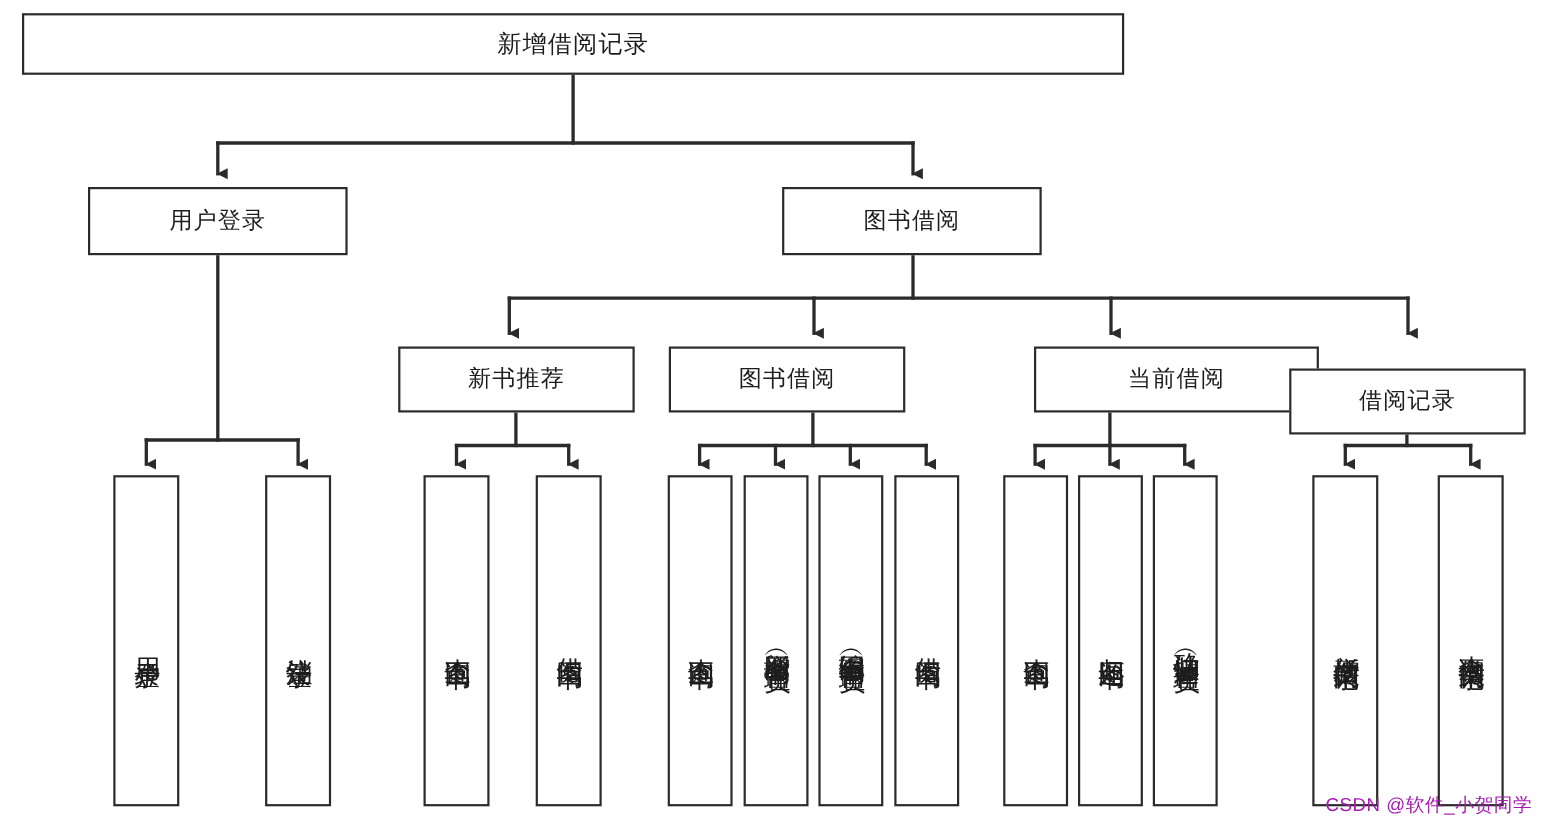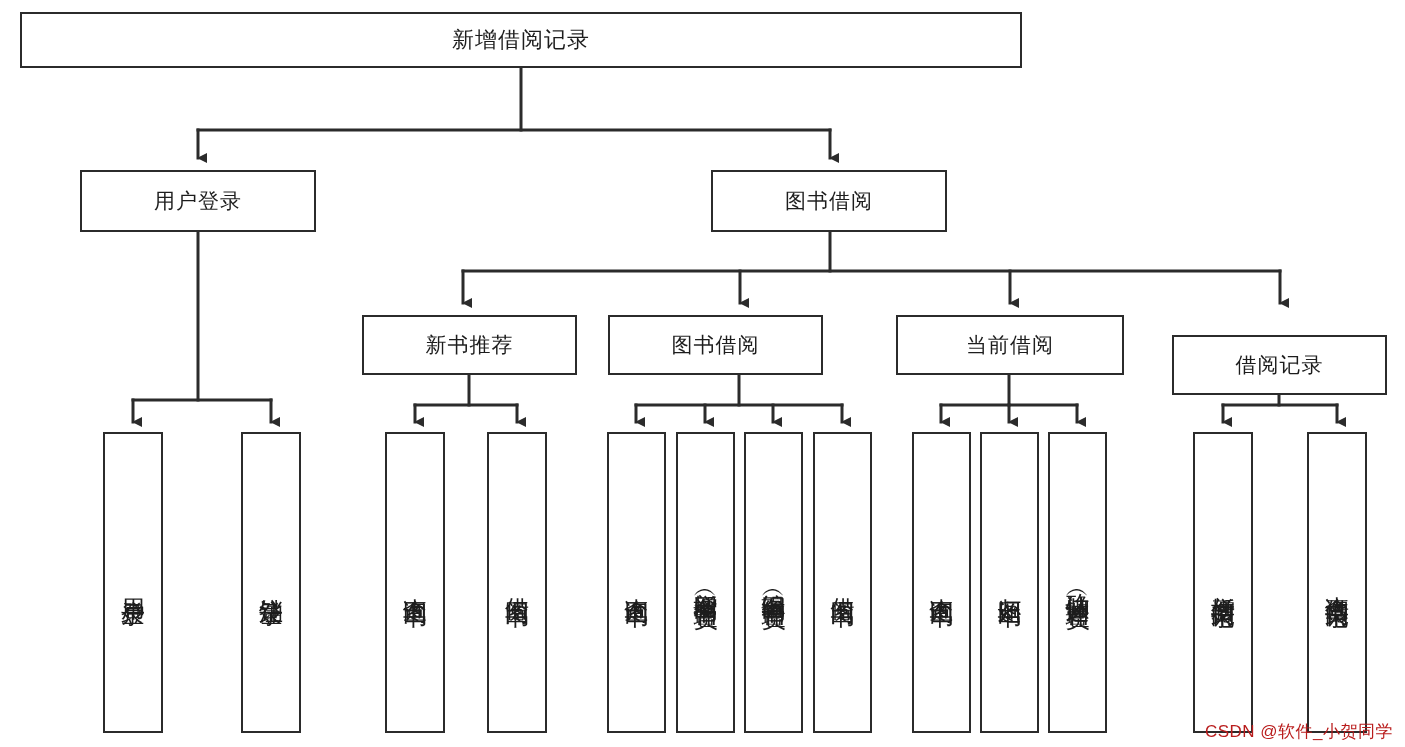--- a/index.html
+++ b/index.html
@@ -69,21 +69,21 @@
     letter-spacing: 2px;
     white-space: nowrap;
   }
 
   
   #watermark {
     position: absolute;
     right: 12px;
     bottom: 4px;
     font-size: 17px;
-    color: #b91c1c;
+    color: #a21caf;
     letter-spacing: 0.5px;
     white-space: nowrap;
     user-select: none;
   }
 </style>
 </head>
 <body>
 
 <div id="canvas">
 
@@ -147,21 +147,21 @@
   <div class="node horiz" style="left:711px; top:170px; width:236px; height:62px;">
     <span class="label">图书借阅</span>
   </div>
 
   <div class="node horiz" style="left:362px; top:315px; width:215px; height:60px;justify-content:center;">
     <span class="label">新书推荐</span>
   </div>
   <div class="node horiz" style="left:608px; top:315px; width:215px; height:60px;">
     <span class="label">图书借阅</span>
   </div>
-  <div class="node horiz" style="left:896px; top:315px; width:228px; height:60px;">
+  <div class="node horiz" style="left:940px; top:315px; width:259px; height:60px;">
     <span class="label">当前借阅</span>
   </div>
   <div class="node horiz" style="left:1172px; top:315px; width:215px; height:60px;margin-top:20px;">
     <span class="label">借阅记录</span>
   </div>
 
   <div class="node vert" style="left:103px; top:432px; width:60px; height:301px;">
     <span class="label">用户登录</span>
   </div>
   <div class="node vert" style="left:241px; top:432px; width:60px; height:301px;">

